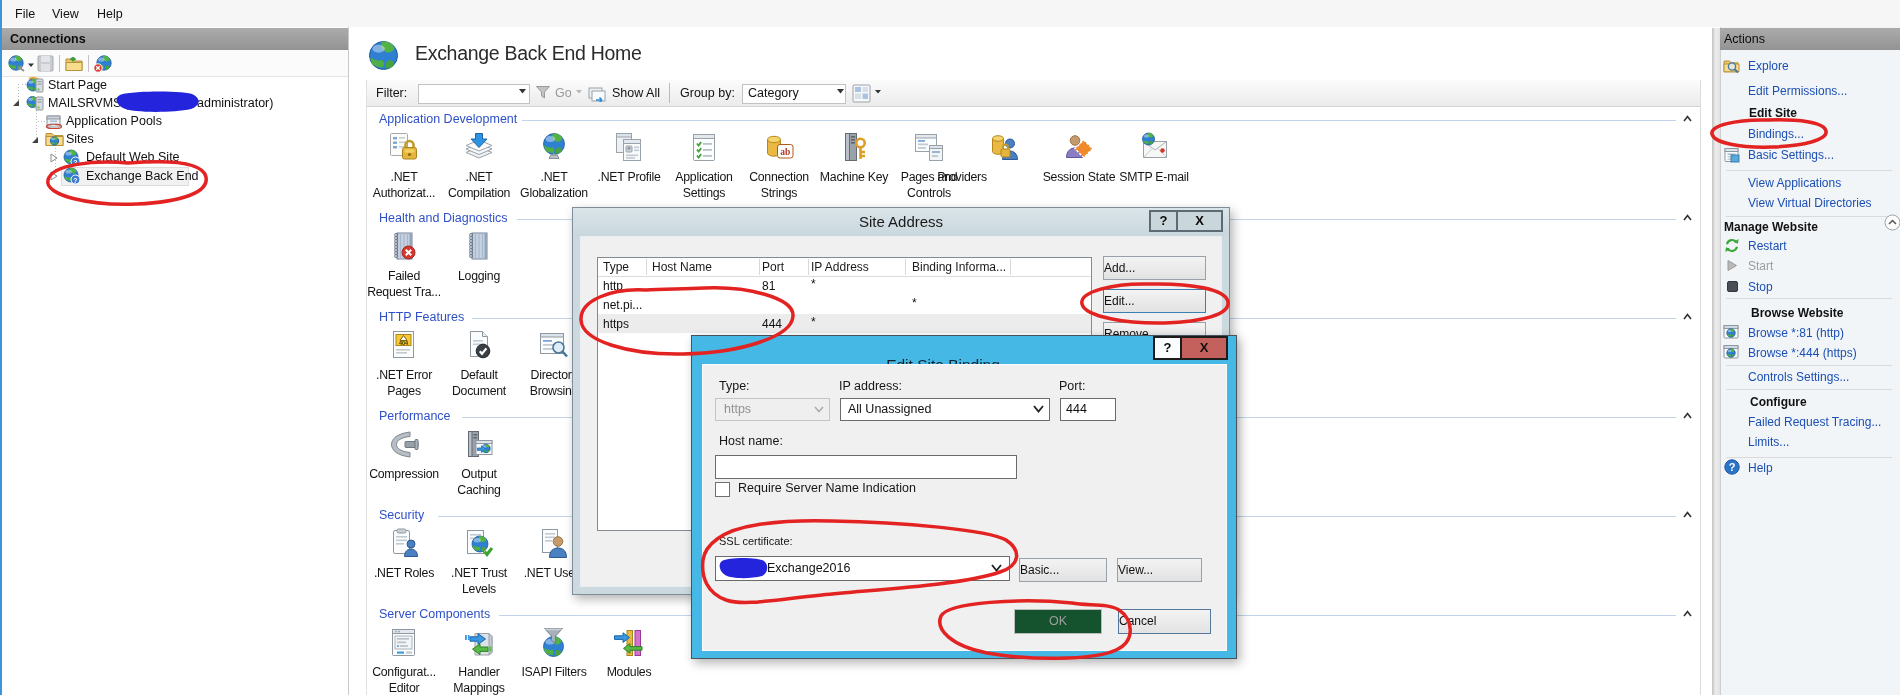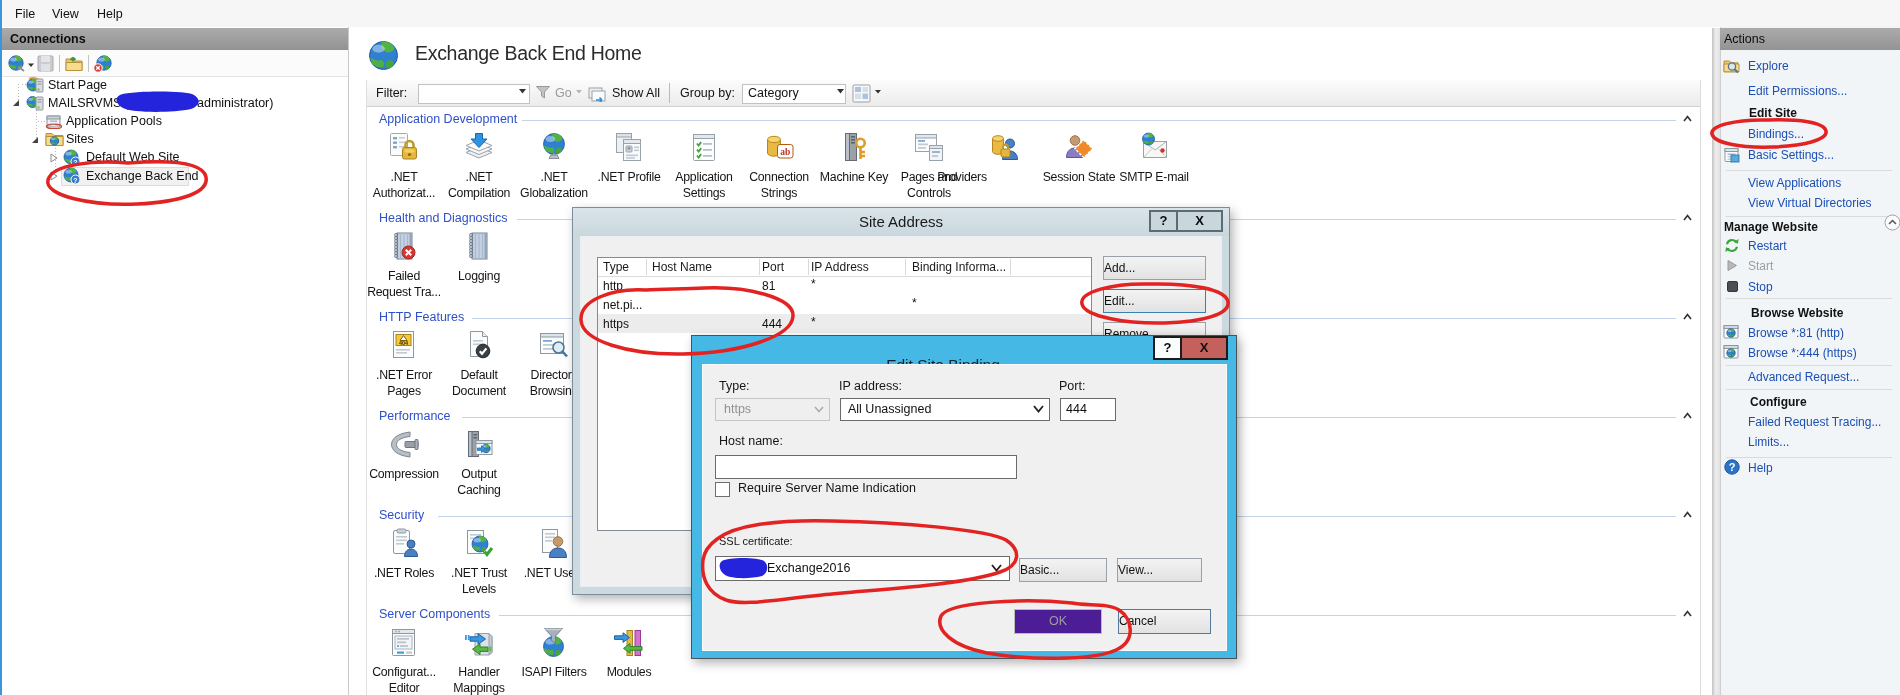--- a/index.html
+++ b/index.html
@@ -150,21 +150,21 @@
 <div class="a" style="left:1726px;top:216px;width:166px;height:1px;background:#dadada"></div>
 <div class="abold" style="left:1724px;top:220px">Manage Website</div>
 <div class="alink" style="left:1748px;top:239px">Restart</div>
 <div class="alink" style="left:1748px;top:259px;color:#9d9d9d">Start</div>
 <div class="alink" style="left:1748px;top:280px">Stop</div>
 <div class="a" style="left:1726px;top:298px;width:166px;height:1px;background:#dadada"></div>
 <div class="abold" style="left:1751px;top:306px">Browse Website</div>
 <div class="alink" style="left:1748px;top:326px">Browse *:81 (http)</div>
 <div class="alink" style="left:1748px;top:346px">Browse *:444 (https)</div>
 <div class="a" style="left:1726px;top:365px;width:166px;height:1px;background:#dadada"></div>
-<div class="alink" style="left:1748px;top:370px">Advanced Request...</div>
+<div class="alink" style="left:1748px;top:370px">Controls Settings...</div>
 <div class="a" style="left:1726px;top:389px;width:166px;height:1px;background:#dadada"></div>
 <div class="abold" style="left:1750px;top:395px">Configure</div>
 <div class="alink" style="left:1748px;top:415px">Failed Request Tracing...</div>
 <div class="alink" style="left:1748px;top:435px">Limits...</div>
 <div class="a" style="left:1726px;top:457px;width:166px;height:1px;background:#dadada"></div>
 <div class="alink" style="left:1748px;top:461px">Help</div>
 <svg class="a" style="left:1884px;top:214px;width:16px;height:17px" viewBox="0 0 16 17">
     <circle cx="8.5" cy="8.5" r="7.5" fill="#fcfcfc" stroke="#9aa2aa"></circle>
     <path d="M5 10 L8.5 6.5 L12 10" fill="none" stroke="#555" stroke-width="1.5"></path>
   </svg>
@@ -610,21 +610,21 @@
 <div class="a" style="left:715px;top:455px;width:302px;height:24px;background:#fff;border:1px solid #6b6b6b;box-sizing:border-box"></div>
 <div class="a" style="left:715px;top:482px;width:15px;height:15px;background:#fff;border:1px solid #6f6f6f;box-sizing:border-box"></div>
 <div class="a" style="left:738px;top:481px;font-size:12.5px;color:#161616">Require Server Name Indication</div>
 <div class="a" style="left:715px;top:556px;width:295px;height:25px;background:#fff;border:1px solid #6b6b6b;box-sizing:border-box"></div>
 <div class="a" style="left:767px;top:561px;font-size:12.5px;color:#111">Exchange2016</div>
 <svg class="a" style="left:991px;top:564px;width:11px;height:8px" viewBox="0 0 11 8">
     <path d="M1 1 L5.5 6.5 L10 1" fill="none" stroke="#222" stroke-width="1.8"></path>
   </svg>
 <div class="btn" style="left:1019px;top:558px;width:88px;height:24px;line-height:22px">Basic...</div>
 <div class="btn" style="left:1117px;top:558px;width:85px;height:24px;line-height:22px">View...</div>
-<div class="a" style="left:1014px;top:609px;width:88px;height:25px;background:#4c1d95;border:1px solid #bcbcbc;box-sizing:border-box;text-align:center;font-size:12.5px;color:#9f9f9f;line-height:23px">OK</div>
+<div class="a" style="left:1014px;top:609px;width:88px;height:25px;background:#14532d;border:1px solid #bcbcbc;box-sizing:border-box;text-align:center;font-size:12.5px;color:#9f9f9f;line-height:23px">OK</div>
 <div class="btn" style="left:1118px;top:609px;width:93px;height:25px;line-height:23px;border:1px solid #56789c">Cancel</div>
 <svg class="a" style="left:0;top:0;width:1900px;height:695px;z-index:50;pointer-events:none" viewBox="0 0 1900 695">
 <g fill="none" stroke="#e32222" stroke-width="3.5" stroke-linecap="round">
 <path d="M128 163 C 95 160, 52 164, 48 180 C 44 196, 92 206, 137 204 C 180 202, 209 193, 206 177 C 203 162, 168 160, 128 163"></path>
 <path d="M646 290 C 612 288, 580 300, 581 320 C 582 341, 628 355, 683 354 C 740 353, 792 337, 793 316 C 794 298, 748 286, 704 288 C 680 289, 660 289, 646 290"></path>
 <path d="M1150 284 C 1112 283, 1079 292, 1082 304 C 1085 317, 1128 324, 1165 323 C 1203 322, 1230 314, 1228 302 C 1226 289, 1190 283, 1150 284"></path>
 <path d="M1768 120 C 1735 119, 1710 126, 1712 134 C 1714 143, 1740 148, 1772 147 C 1803 146, 1828 140, 1826 131 C 1824 122, 1798 119, 1768 120"></path>
 <path d="M756 525 C 722 530, 705 545, 703 560 C 701 577, 707 593, 726 600 C 744 606, 772 600, 822 595 C 882 589, 962 585, 1000 572 C 1021 565, 1021 550, 1006 540 C 988 530, 902 522, 832 521 C 797 520, 774 522, 756 525"></path>
 <path d="M1072 603 C 1022 598, 948 602, 941 616 C 935 630, 952 646, 987 653 C 1027 660, 1092 661, 1116 650 C 1136 641, 1133 619, 1119 610 C 1108 603, 1088 606, 1072 603"></path>
 </g>

